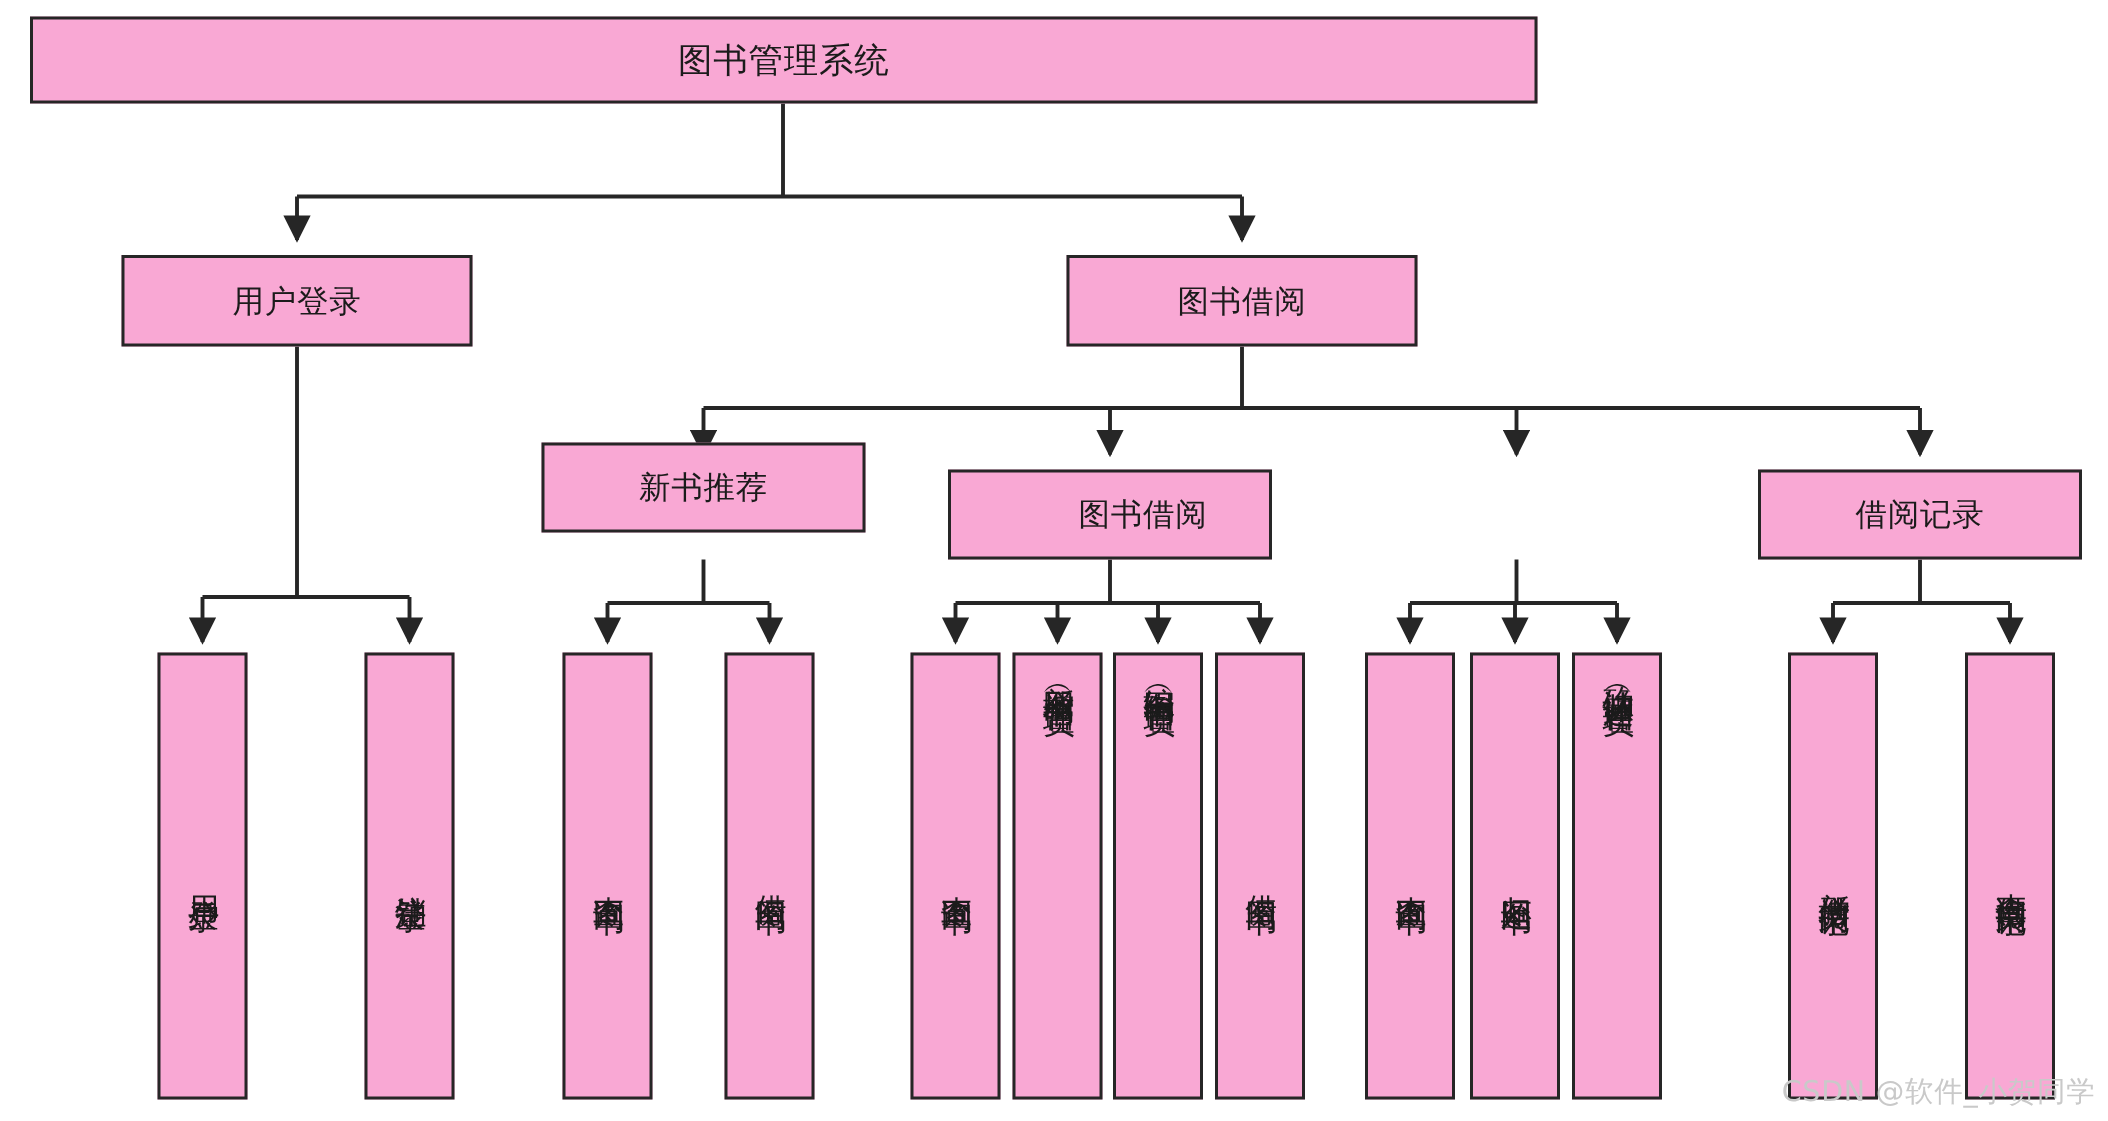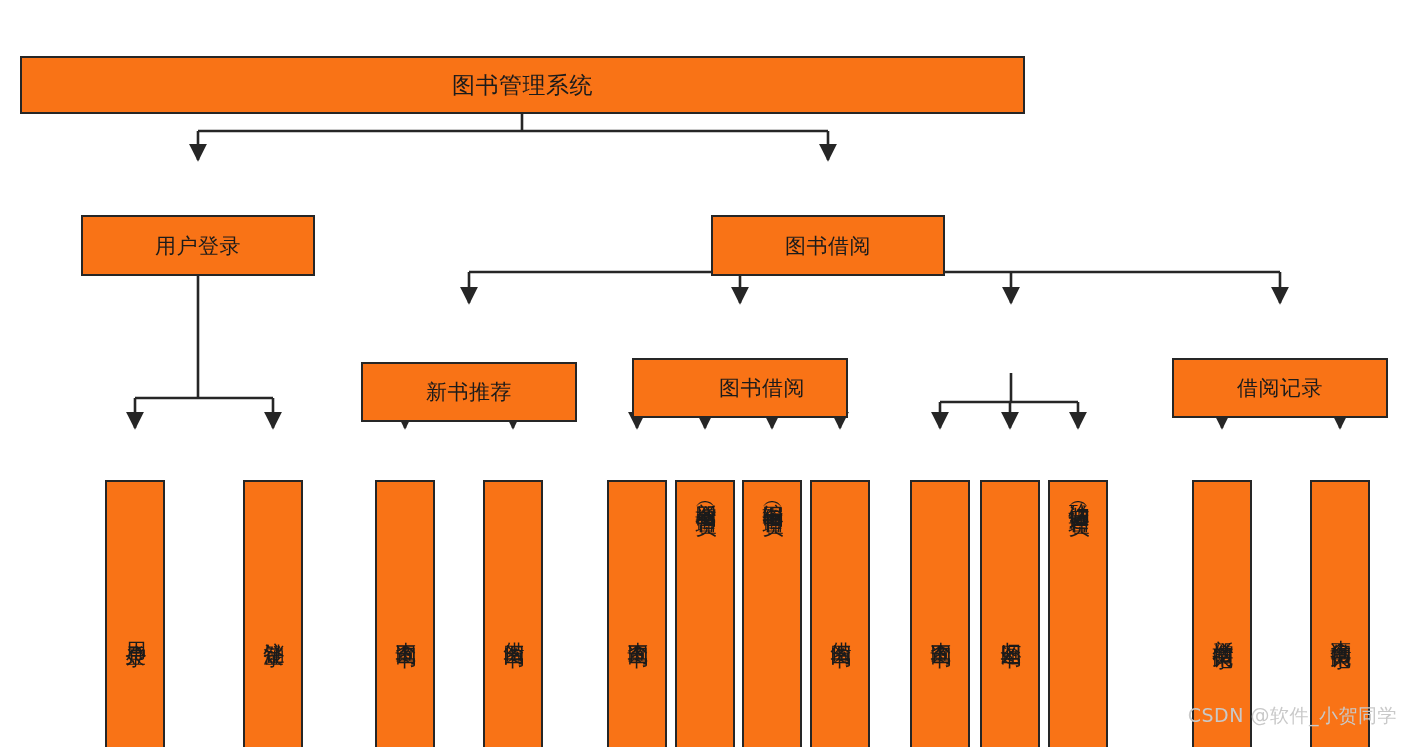--- a/index.html
+++ b/index.html
@@ -23,27 +23,26 @@
     left: 0;
     top: 0;
     width: 1405px;
     height: 747px;
     pointer-events: none;
   }
   .node {
     position: absolute;
     box-sizing: border-box;
     border: 2px solid #262626;
-    background: #f97316;
+    background: #f9a8d4;
     display: flex;
     align-items: center;
     justify-content: center;
     color: #1b1b1b;
     letter-spacing: 0.5px;
-    margin-top: 45px;
   }
   .node-root {
     font-size: 23px;
   }
   .node-l2 {
     font-size: 21px;
   }
   .node-l3 {
     font-size: 21px;
   }
@@ -69,21 +68,21 @@
   }
   .node-leaf.leaf-top {
     align-items: flex-start;
   }
   .node-leaf.leaf-top .vtext {
     margin-top: 4px;
   }
   #watermark {
     position: absolute;
     right: 8px;
-    bottom: 18px;
+    bottom: 6px;
     font-size: 19px;
     color: #c9c9c9;
     letter-spacing: 0.5px;
     white-space: nowrap;
   }
 </style>
 </head>
 <body>
 
 <div id="canvas">
@@ -143,21 +142,21 @@
     <span>图书管理系统</span>
   </div>
 
   <div class="node node-l2" id="node-l2-0" style="left: 81px; top: 170px; width: 234px; height: 61px;">
     <span>用户登录</span>
   </div>
   <div class="node node-l2" id="node-l2-1" style="left: 711px; top: 170px; width: 234px; height: 61px;">
     <span>图书借阅</span>
   </div>
 
-  <div class="node node-l3" id="node-l3-0" style="left: 361px; top: 317px; width: 216px; height: 60px;">
+  <div class="node node-l3" id="node-l3-0" style="left: 361px; top: 295px; width: 216px; height: 60px;">
     <span>新书推荐</span>
   </div>
   <div class="node node-l3" id="node-l3-1" style="left: 632px; top: 313px; width: 216px; height: 60px; padding-left: 44px;">
     <span>图书借阅</span>
   </div>
   <div class="node node-l3" id="node-l3-3" style="left: 1172px; top: 313px; width: 216px; height: 60px;">
     <span>借阅记录</span>
   </div>
 
   <div class="node node-leaf leaf-mid" id="node-leaf-0" style="left: 105px; top: 435px; width: 60px; height: 298px;">

